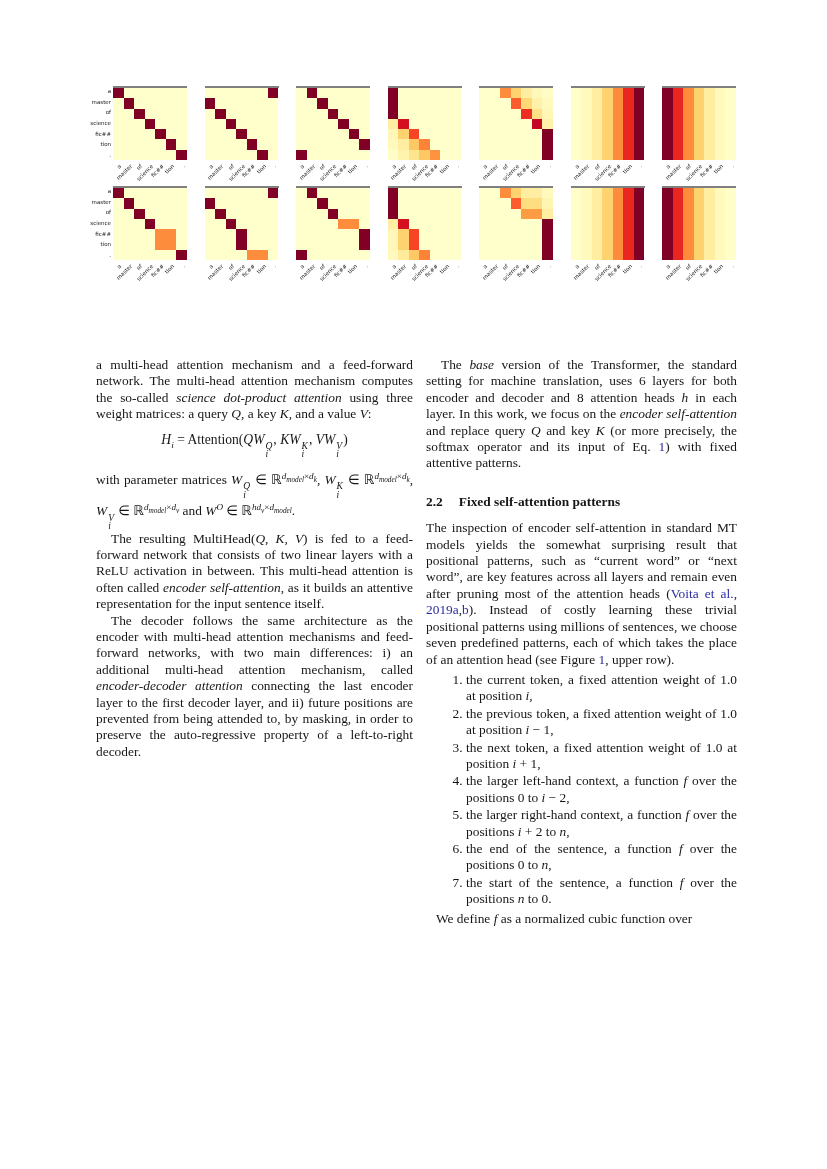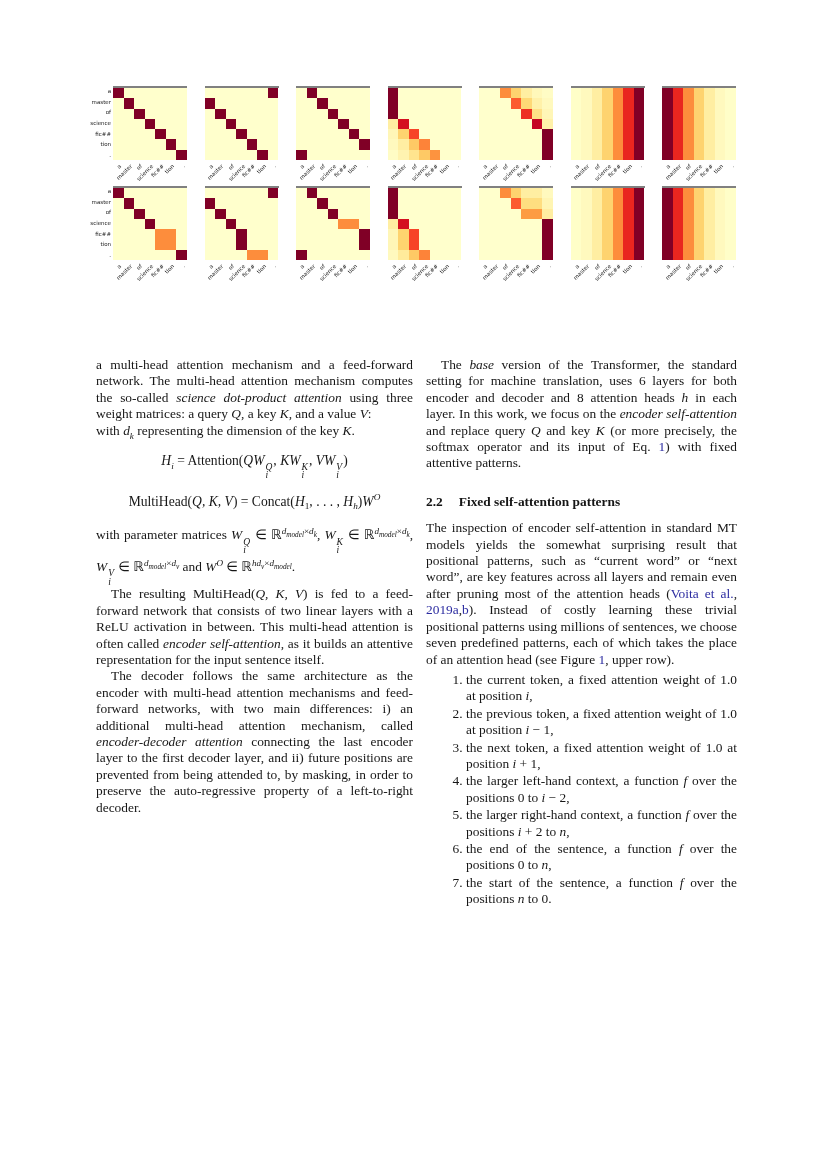--- a/index.html
+++ b/index.html
@@ -964,32 +964,30 @@
             <span style="left: 22.1429px;">tion</span>
             <span style="left: 32.7143px;">.</span>
           </div>
       </div>
     </div>
 
   </div>
 
   <div class="col col-left">
     <p class="noind">a multi-head attention mechanism and a feed-forward network. The multi-head attention mechanism computes the so-called <i>science dot-product attention</i> using three weight matrices: a query <i>Q</i>, a key <i>K</i>, and a value <i>V</i>:</p>
-    <p class="noind">with <i>d</i><sub><i>k</i></sub> representing the dimension of the key <i>K</i>.</p>
     <div class="eq"><i>H</i><sub><i>i</i></sub> = Attention(<i>QW</i><span class="ss">
           <span><i>Q</i></span>
           <span><i>i</i></span>
         </span>, <i>KW</i><span class="ss">
           <span><i>K</i></span>
           <span><i>i</i></span>
         </span>, <i>VW</i><span class="ss">
           <span><i>V</i></span>
           <span><i>i</i></span>
         </span>)</div>
-    <div class="eq">MultiHead(<i>Q, K, V</i>) = Concat(<i>H</i><sub>1</sub>, . . . , <i>H</i><sub><i>h</i></sub>)<i>W</i><sup><i>O</i></sup></div>
     <p class="noind">with parameter matrices <i>W</i><span class="ss">
           <span><i>Q</i></span>
           <span><i>i</i></span>
         </span> ∈ ℝ<sup><i>d<sub>model</sub></i>×<i>d<sub>k</sub></i></sup>, <i>W</i><span class="ss">
           <span><i>K</i></span>
           <span><i>i</i></span>
         </span> ∈ ℝ<sup><i>d<sub>model</sub></i>×<i>d<sub>k</sub></i></sup>, <i>W</i><span class="ss">
           <span><i>V</i></span>
           <span><i>i</i></span>
         </span> ∈ ℝ<sup><i>d<sub>model</sub></i>×<i>d<sub>v</sub></i></sup> and <i>W</i><sup><i>O</i></sup> ∈ ℝ<sup><i>hd<sub>v</sub></i>×<i>d<sub>model</sub></i></sup>.</p>
@@ -1005,15 +1003,16 @@
     <p class="noind">The inspection of encoder self-attention in standard MT models yields the somewhat surprising result that positional patterns, such as “current word” or “next word”, are key features across all layers and remain even after pruning most of the attention heads (<span class="link">Voita et al.</span>, <span class="link">2019a</span>,<span class="link">b</span>). Instead of costly learning these trivial positional patterns using millions of sentences, we choose seven predefined patterns, each of which takes the place of an attention head (see Figure <span class="link">1</span>, upper row).</p>
     <ol class="patterns">
       <li>the current token, a fixed attention weight of 1.0 at position <i>i</i>,</li>
       <li>the previous token, a fixed attention weight of 1.0 at position <i>i</i> − 1,</li>
       <li>the next token, a fixed attention weight of 1.0 at position <i>i</i> + 1,</li>
       <li>the larger left-hand context, a function <i>f</i> over the positions 0 to <i>i</i> − 2,</li>
       <li>the larger right-hand context, a function <i>f</i> over the positions <i>i</i> + 2 to <i>n</i>,</li>
       <li>the end of the sentence, a function <i>f</i> over the positions 0 to <i>n</i>,</li>
       <li>the start of the sentence, a function <i>f</i> over the positions <i>n</i> to 0.</li>
     </ol>
+    <p class="ind2">We define <i>f</i> as a normalized cubic function over</p>
   </div>
 
 </div>
 
 </body></html>

